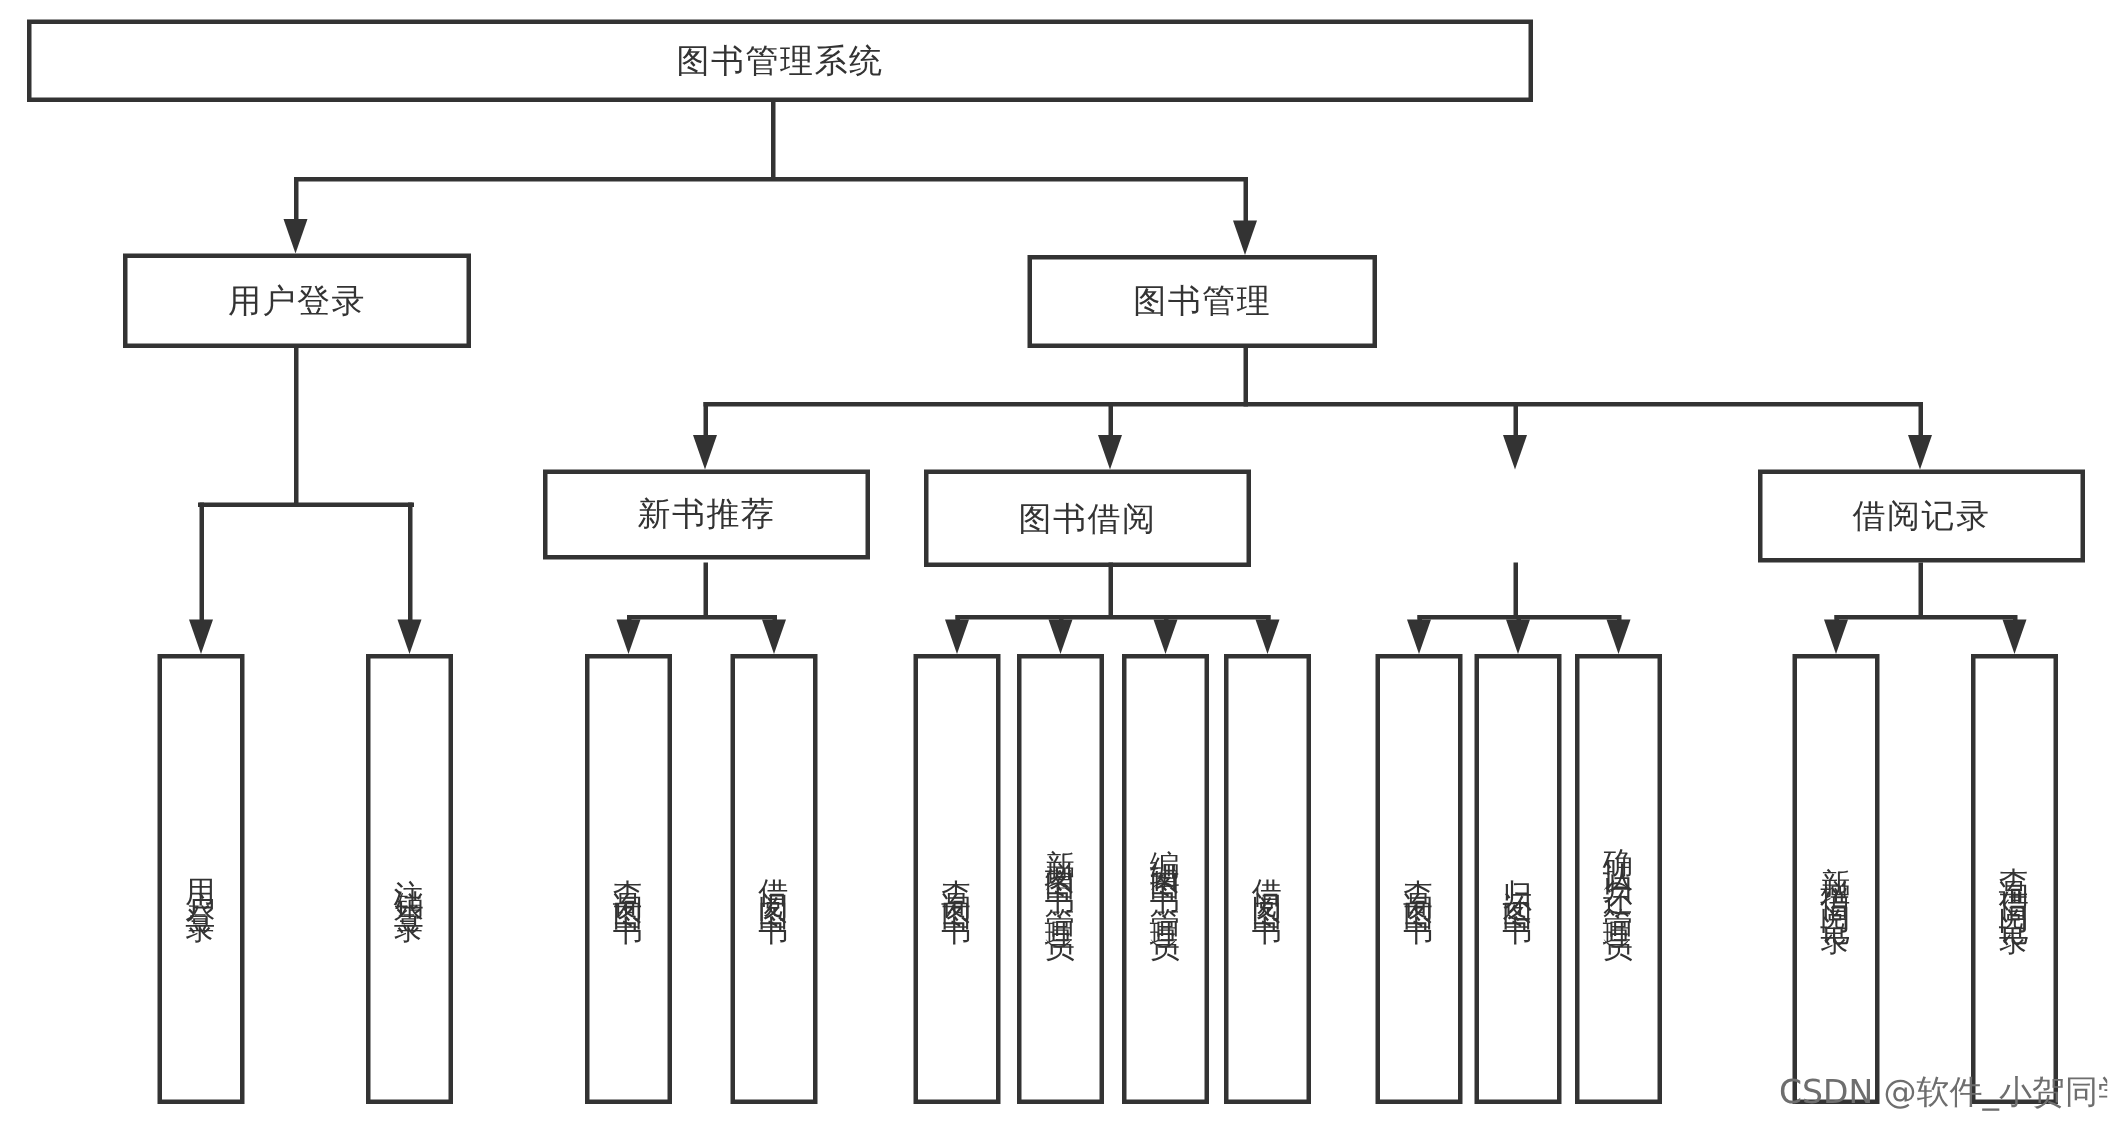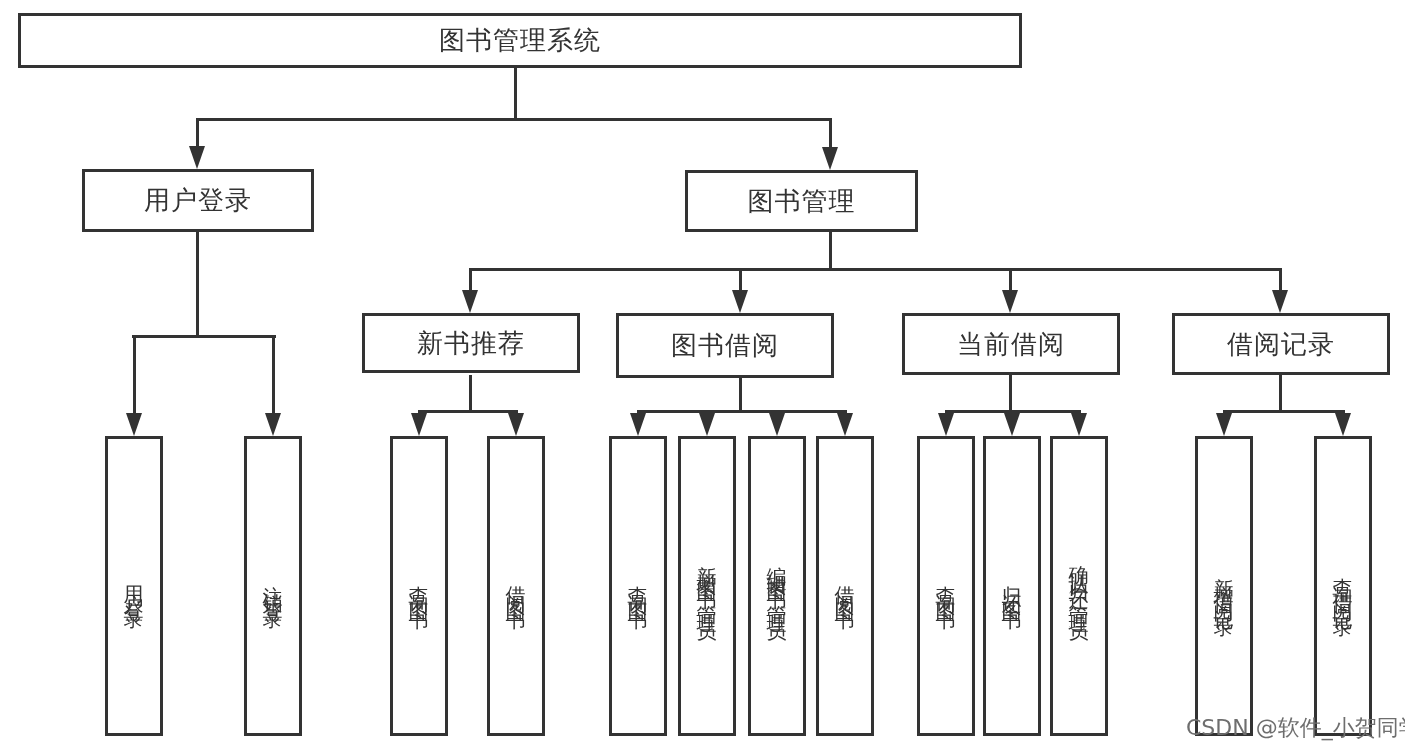--- a/index.html
+++ b/index.html
@@ -3,21 +3,21 @@
 <meta charset="utf-8">
 <style>
   :root { --line:#333333; --border:#333333; --text:#333333; --wm:#6e6e6e; --bg:#ffffff; }
   * { margin:0; padding:0; }
   html,body { background:var(--bg); }
   body { font-family:"DejaVu Sans","Liberation Sans",sans-serif; }
   .canvas { position:relative; width:1405px; height:747px; background:var(--bg); overflow:hidden; }
 
   .box { position:absolute; box-sizing:border-box; background:#ffffff; border:3px solid var(--border);
          display:flex; align-items:center; justify-content:center; }
-  .hlabel { font-size:26px; color:var(--text); letter-spacing:1px; white-space:nowrap; }
+  .hlabel { font-size:22px; color:var(--text); letter-spacing:1px; white-space:nowrap; }
   .vbox  { width:58px; top:436px; height:300px; }
   .vbox .vlabel { writing-mode:vertical-rl; text-orientation:mixed; font-size:20px; line-height:1;
                   letter-spacing:8px; color:var(--text); }
 
   .vline { position:absolute; width:3px; background:var(--line); }
   .hline { position:absolute; height:3px; background:var(--line); }
   .arrow { position:absolute; width:0; height:0;
            border-left:8px solid transparent; border-right:8px solid transparent;
            border-top:23px solid var(--line); }
 
@@ -63,23 +63,20 @@
   <div class="vline" style="left:1009px;top:268px;height:24px"></div>
   <div class="arrow" style="left:1002px;top:290px"></div>
   <div class="vline" style="left:1279px;top:268px;height:24px"></div>
   <div class="arrow" style="left:1272px;top:290px"></div>
 
   <div class="box" style="left:362px;top:313px;width:218px;height:60px">
     <span class="hlabel">新书推荐</span>
   </div>
   <div class="box" style="left:616px;top:313px;width:218px;height:65px">
     <span class="hlabel">图书借阅</span>
-  </div>
-  <div class="box" style="left:902px;top:313px;width:218px;height:62px">
-    <span class="hlabel">当前借阅</span>
   </div>
   <div class="box" style="left:1172px;top:313px;width:218px;height:62px">
     <span class="hlabel">借阅记录</span>
   </div>
 
   <div class="vline" style="left:469px;top:375px;height:37px"></div>
   <div class="hline" style="left:418px;top:410px;width:100px"></div>
   <div class="vline" style="left:418px;top:410px;height:8px"></div>
   <div class="arrow" style="left:411px;top:413px"></div>
   <div class="vline" style="left:515px;top:410px;height:8px"></div>

